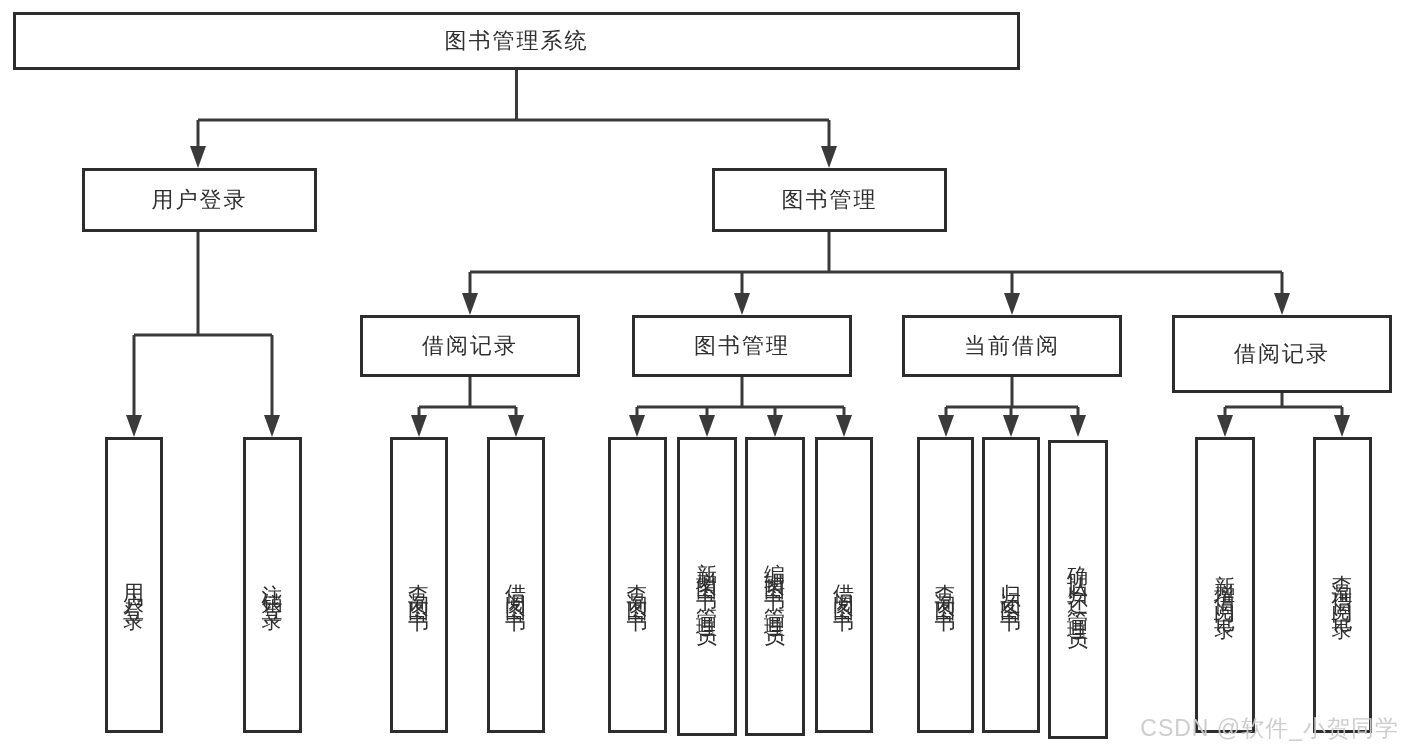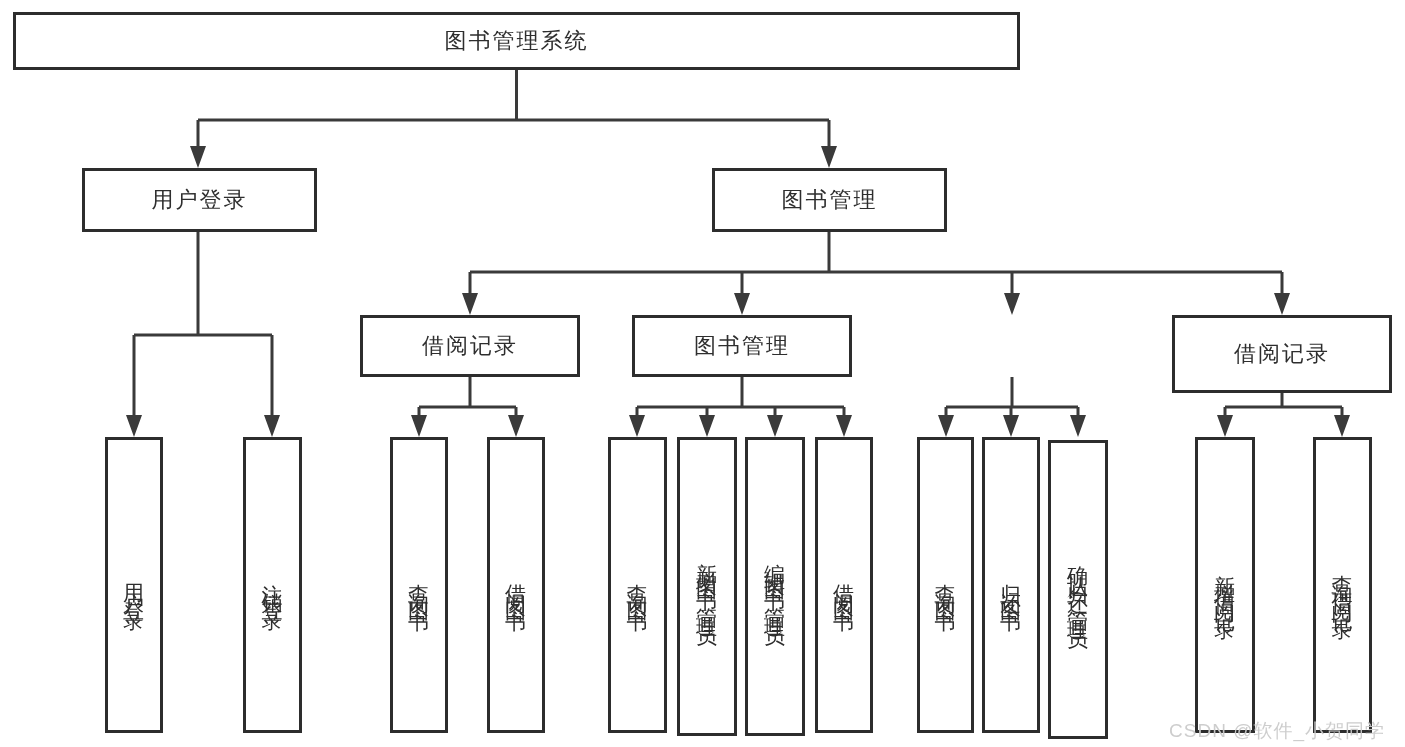--- a/index.html
+++ b/index.html
@@ -31,24 +31,24 @@
     writing-mode:vertical-rl;
     text-orientation:mixed;
     font-size:21px;
     letter-spacing:9px;
     line-height:1;
     white-space:nowrap;
   }
   .node.v{overflow:hidden;}
   .watermark{
     position:absolute;
-    right:20px;
+    right:6px;
     bottom:3px;
     z-index:5;
-    font-size:19px;
+    font-size:23px;
     letter-spacing:1px;
     color:#cbcbcb;
     opacity:0.95;
     white-space:nowrap;
   }
 </style>
 </head>
 <body>
 
 <div class="canvas">
@@ -81,20 +81,23 @@
   </div>
   <div class="node h" style="left:712px;top:168px;width:235px;height:64px">
     <span>图书管理</span>
   </div>
 
   <div class="node h" style="left:360px;top:315px;width:220px;height:62px">
     <span>借阅记录</span>
   </div>
   <div class="node h" style="left:632px;top:315px;width:220px;height:62px">
     <span>图书管理</span>
+  </div>
+  <div class="node h" style="left:902px;top:315px;width:220px;height:62px">
+    <span>当前借阅</span>
   </div>
   <div class="node h" style="left:1172px;top:315px;width:220px;height:78px">
     <span>借阅记录</span>
   </div>
 
   <div class="node v" style="left:105px;top:437px;width:58px;height:296px">
     <span>用户登录</span>
   </div>
   <div class="node v" style="left:243px;top:437px;width:59px;height:296px">
     <span>注销登录</span>

